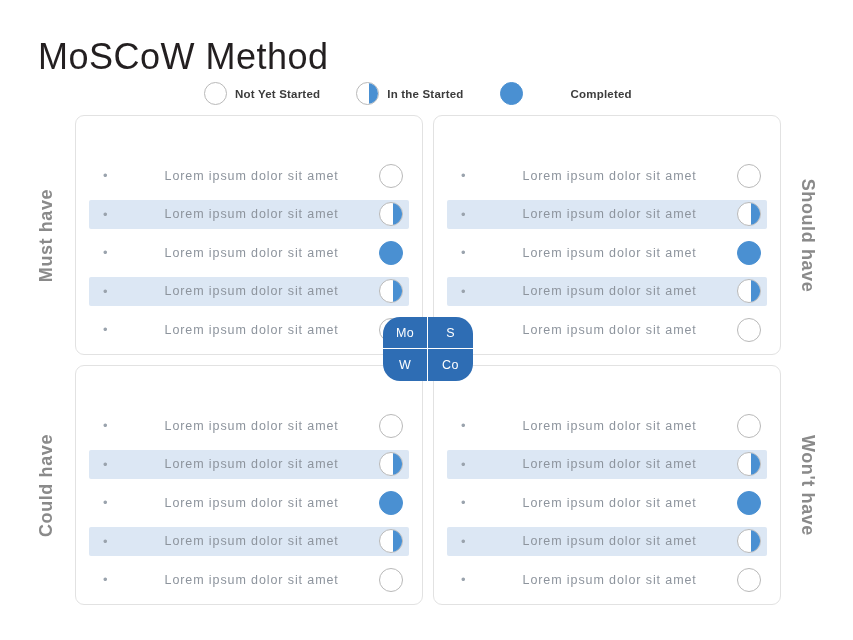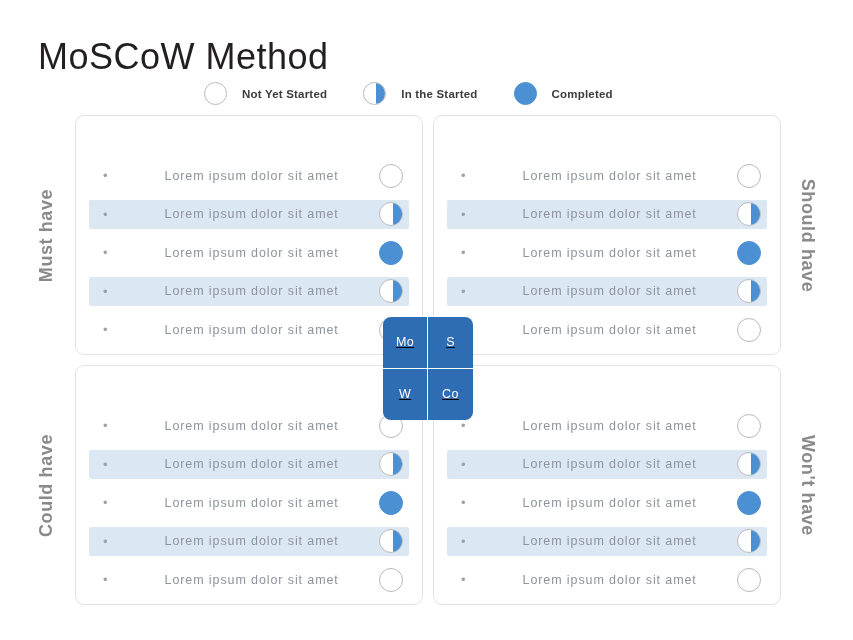--- a/index.html
+++ b/index.html
@@ -34,26 +34,26 @@
     top: 82px;
     display: flex;
     align-items: center;
     gap: 0px;
   }
   .legend-item {
     display: flex;
     align-items: center;
     margin-right: 36px;
   }
-  .legend-item:last-child { margin-right: 0; }
+  .legend-item:last-child { margin-right: 0; gap: 40px; }
   .legend-label {
     font-size: 11.5px;
     font-weight: bold;
     color: #3c3c3c;
-    margin-left: 15px;
+    margin-left: 8px;
     white-space: nowrap;
     letter-spacing: 0.2px;
   }
 
   
   .status {
     position: relative;
     border-radius: 50%;
     flex: none;
     box-sizing: border-box;
@@ -156,29 +156,28 @@
   #label-could  { left: -14px;  top: 475px; width: 120px; text-align: center; }
   #label-should { left: 747px;  top: 225px; width: 120px; text-align: center; }
   #label-wont   { left: 747px;  top: 475px; width: 120px; text-align: center; }
 
   
   .center-badge {
     position: absolute;
     left: 383px;
     top: 317px;
     width: 90px;
-    height: 103px;
+    height: 64px;
     background: #2e6db4;
-    border-radius: 8px;
+    border-radius: 17px;
     display: grid;
     grid-template-columns: 1fr 1fr;
     grid-template-rows: 1fr 1fr;
     overflow: hidden;
     z-index: 5;
-    text-decoration: underline;
   }
   .center-cell {
     display: flex;
     align-items: center;
     justify-content: center;
     color: #ffffff;
     font-size: 12.5px;
     letter-spacing: 0.4px;
     box-sizing: border-box;
   }

